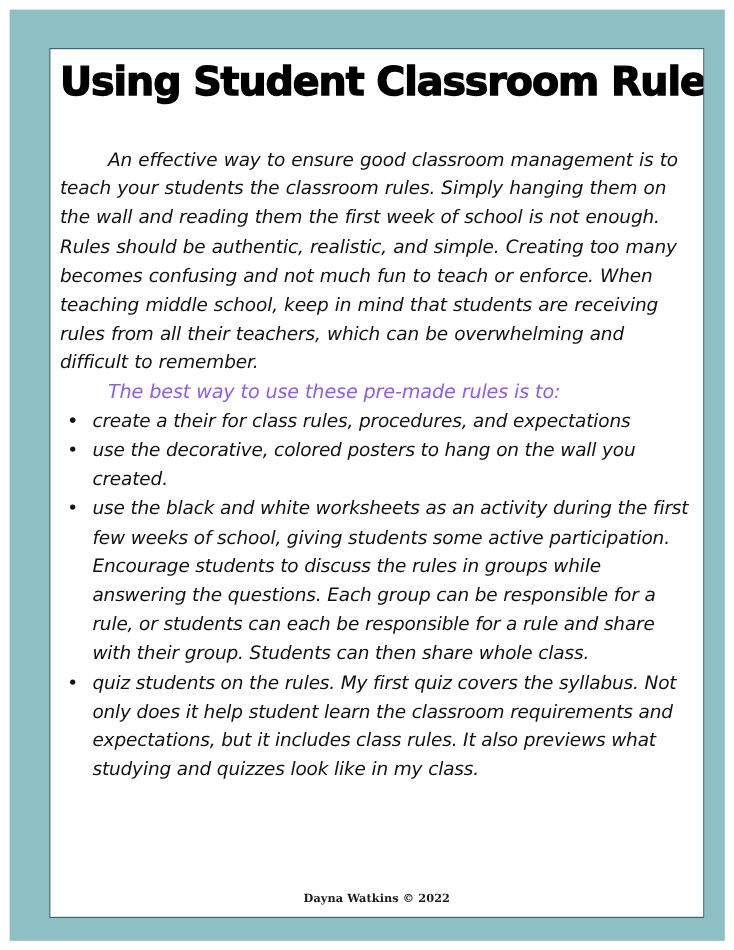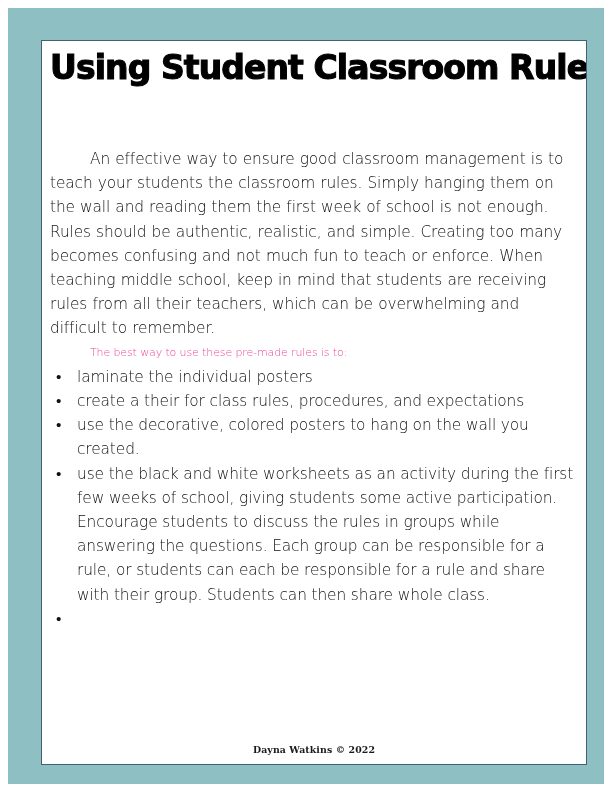--- a/index.html
+++ b/index.html
@@ -66,40 +66,41 @@
     white-space: nowrap;
   }
   .title-line.l2 {
     letter-spacing: -0.6px;
   }
 
   
   .body-wrap {
     position: absolute;
     left: 8px;
-    top: 106px;
+    top: 80px;
     width: 530px;
+    font-style: italic;
   }
   .para {
     font-family: "DejaVu Sans", sans-serif;
     font-weight: 300;
     font-size: 15.4px;
     line-height: 24.2px;
     color: #111111;
     margin: 0;
     text-indent: 40px;
     letter-spacing: -0.12px;
     word-spacing: 0.4px;
   }
   .lead-in {
     font-family: "DejaVu Sans", sans-serif;
     font-weight: 300;
-    font-size: 11px;
+    font-size: 16px;
     line-height: 24.2px;
-    color: #ec4899;
+    color: #8b5cf6;
     margin: 0;
     text-indent: 40px;
     letter-spacing: -0.12px;
   }
   ul.bullets {
     list-style: none;
     margin: 0;
     padding: 0;
   }
   ul.bullets > li {
@@ -151,36 +152,36 @@
 
       <div class="body-wrap">
 
         <p class="para">An effective way to ensure good classroom management is to teach your students the classroom rules. Simply hanging them on the wall and reading them the first week of school is not enough.  Rules should be authentic, realistic, and simple. Creating too many becomes confusing and not much fun to teach or enforce. When teaching middle school, keep in mind that students are receiving rules from all their teachers, which can be overwhelming and difficult to remember.</p>
 
         <p class="lead-in">The best way to use these pre-made rules is to:</p>
 
         <ul class="bullets">
           <li>
             <span class="dot">•</span>
-            <span>laminate the individual posters</span>
           </li>
           <li>
             <span class="dot">•</span>
             <span>create a their for class rules, procedures, and expectations</span>
           </li>
           <li>
             <span class="dot">•</span>
             <span>use the decorative, colored posters to hang on the wall you created.</span>
           </li>
           <li>
             <span class="dot">•</span>
             <span>use the black and white worksheets as an activity during the first few weeks of school, giving students some active participation.  Encourage students to discuss the rules in groups while answering the questions.  Each group can be responsible for a rule, or students can each be responsible for a rule and share with their group.  Students can then share whole class.</span>
           </li>
           <li>
             <span class="dot">•</span>
+            <span>quiz students on the rules.  My first quiz covers the syllabus.  Not only does it help student learn the classroom requirements and expectations, but it includes class rules.  It also previews what studying and quizzes look like in my class.</span>
           </li>
         </ul>
 
       </div>
 
       <div class="credit">Dayna Watkins © 2022</div>
 
     </div>
   </div>
 </div>

